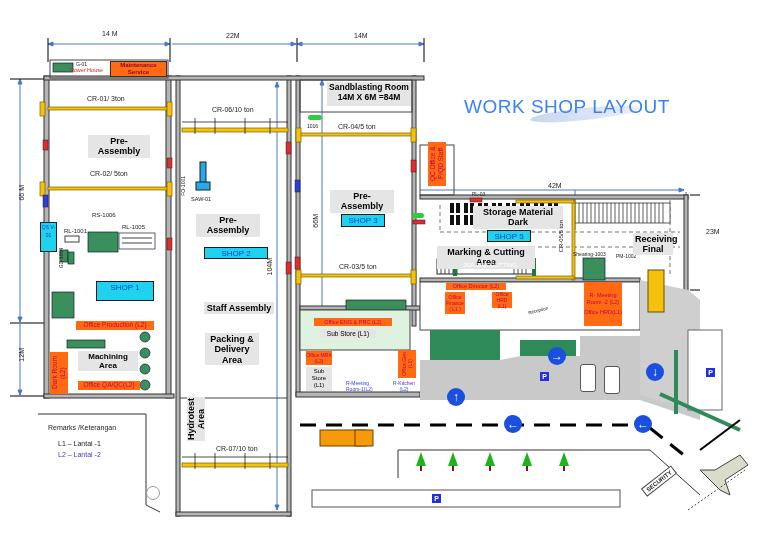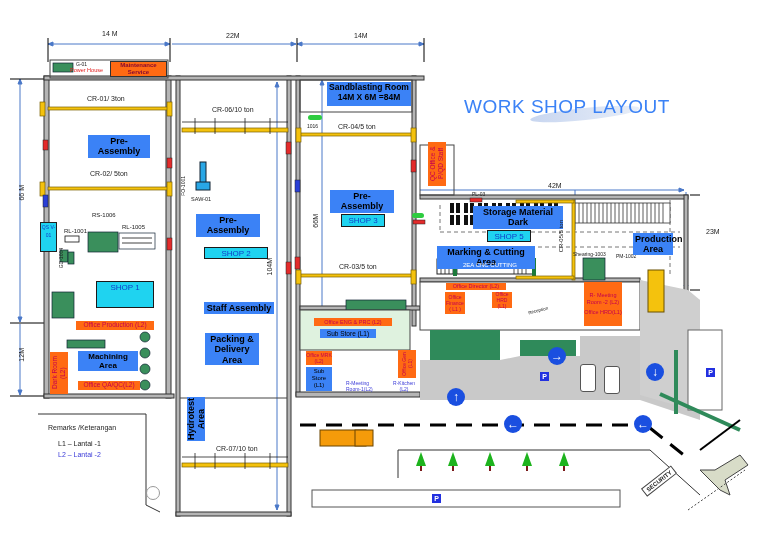--- a/index.html
+++ b/index.html
@@ -1,18 +1,18 @@
 <!DOCTYPE html>
 <html><head>
 <meta charset="utf-8">
 <style>
   html,body{margin:0;padding:0;background:#fff;}
   body{width:768px;height:543px;position:relative;overflow:hidden;font-family:"Liberation Sans",sans-serif;}
   .abs{position:absolute;}
-  .yl{position:absolute;background:#3b82f6;color:#000;font-weight:bold;font-size:9px;text-align:center;line-height:1.15;padding:1px 2px;box-sizing:border-box;}
+  .yl{position:absolute;background:#e5e5e5;color:#000;font-weight:bold;font-size:9px;text-align:center;line-height:1.15;padding:1px 2px;box-sizing:border-box;}
   .og{position:absolute;background:#ff6a13;color:#c4004f;font-size:6.5px;text-align:center;line-height:1.25;box-sizing:border-box;display:flex;align-items:center;justify-content:center;}
   .shop{position:absolute;background:#1fd3f0;border:1px solid #1a1a1a;color:#1140c9;font-size:8px;text-align:center;line-height:12px;box-sizing:border-box;}
   .lbl{position:absolute;font-size:7px;color:#222;white-space:nowrap;}
   .dim{position:absolute;font-size:7px;color:#222;white-space:nowrap;}
   .sign{position:absolute;width:18px;height:18px;border-radius:50%;background:#1a4fe0;color:#fff;font-size:12px;line-height:18px;text-align:center;font-weight:bold;}
   .psign{position:absolute;width:9px;height:9px;background:#2230e0;color:#fff;font-size:7px;line-height:9px;text-align:center;font-weight:bold;}
   .vtext{writing-mode:vertical-rl;transform:rotate(180deg);}
   svg{position:absolute;left:0;top:0;}
 </style>
 </head>
@@ -282,21 +282,21 @@
 <div class="abs" style="left:70px;top:67px;font-size:5.5px;color:#e31b1b;">Power House</div>
 <div class="og" style="left:110px;top:61px;width:57px;height:16px;color:#8a0b30;font-weight:bold;font-size:6px;border:1px solid #333;">Maintenance Service</div>
 
 <div class="lbl" style="left:87px;top:95px;">CR-01/ 3ton</div>
 <div class="yl" style="left:88px;top:135px;width:62px;">Pre- Assembly</div>
 <div class="lbl" style="left:90px;top:170px;">CR-02/ 5ton</div>
 <div class="lbl" style="left:92px;top:212px;font-size:6px;">RS-1006</div>
 <div class="lbl" style="left:64px;top:228px;font-size:6px;">RL-1001</div>
 <div class="lbl" style="left:122px;top:224px;font-size:6px;">RL-1005</div>
 <div class="lbl vtext" style="left:58px;top:248px;font-size:5px;">GD-1004</div>
-<div class="shop" style="left:96px;top:281px;width:58px;height:27px;">SHOP 1</div>
+<div class="shop" style="left:96px;top:281px;width:58px;height:20px;">SHOP 1</div>
 <div class="abs" style="left:40px;top:222px;width:15px;height:28px;background:#1fd3f0;border:1px solid #222;font-size:5px;color:#1140c9;text-align:center;line-height:8px;">QS V-01</div>
 <div class="og" style="left:76px;top:321px;width:78px;height:9px;">Office Production (L2)</div>
 <div class="yl" style="left:78px;top:351px;width:60px;font-size:8px;">Machining Area</div>
 <div class="og" style="left:50px;top:352px;width:18px;height:42px;">
     <span class="vtext">Dark Room (L2)</span>
   </div>
 <div class="og" style="left:78px;top:381px;width:62px;height:9px;">Office QA/QC(L2)</div>
 
 <div class="lbl" style="left:212px;top:106px;">CR-06/10 ton</div>
 <div class="lbl vtext" style="left:180px;top:176px;font-size:5px;">FO-1001</div>
@@ -326,21 +326,21 @@
 <div class="abs" style="left:412px;top:213px;width:12px;height:5px;background:#2ecc40;border-radius:3px;"></div>
 
 <div class="lbl" style="left:472px;top:191px;font-size:5px;">PL-03</div>
 <div class="yl" style="left:473px;top:206px;width:90px;">Storage Material Dark</div>
 <div class="shop" style="left:487px;top:230px;width:44px;height:12px;">SHOP 5</div>
 <div class="yl" style="left:437px;top:246px;width:98px;">Marking &amp; Cutting Area</div>
 <div class="lbl" style="left:463px;top:262px;font-size:6px;color:#fff;">2EA  CNC CUTTING</div>
 <div class="lbl vtext" style="left:558px;top:220px;font-size:6px;">CR-05/5 ton</div>
 <div class="lbl" style="left:573px;top:251px;font-size:5px;">Shearing-1003</div>
 <div class="lbl" style="left:616px;top:253px;font-size:5px;">PM-1002</div>
-<div class="yl" style="left:633px;top:233px;width:40px;height:22px;">Production Area</div>
+<div class="yl" style="left:633px;top:233px;width:40px;height:22px;">Receiving Final</div>
 
 <div class="og" style="left:446px;top:283px;width:60px;height:7px;font-size:5.5px;">Office Director (L2)</div>
 <div class="og" style="left:445px;top:292px;width:20px;height:22px;font-size:5px;">Office Finance ( L1 )</div>
 <div class="og" style="left:492px;top:292px;width:20px;height:16px;font-size:5px;">Office HRD (L1)</div>
 <div class="og" style="left:584px;top:282px;width:38px;height:44px;font-size:5.5px;">
   <div>
       <div>R- Meeting Room -2 (L2)</div>
       <div style="margin-top:3px;">Office HRD(L1)</div>
     </div>
 </div>

